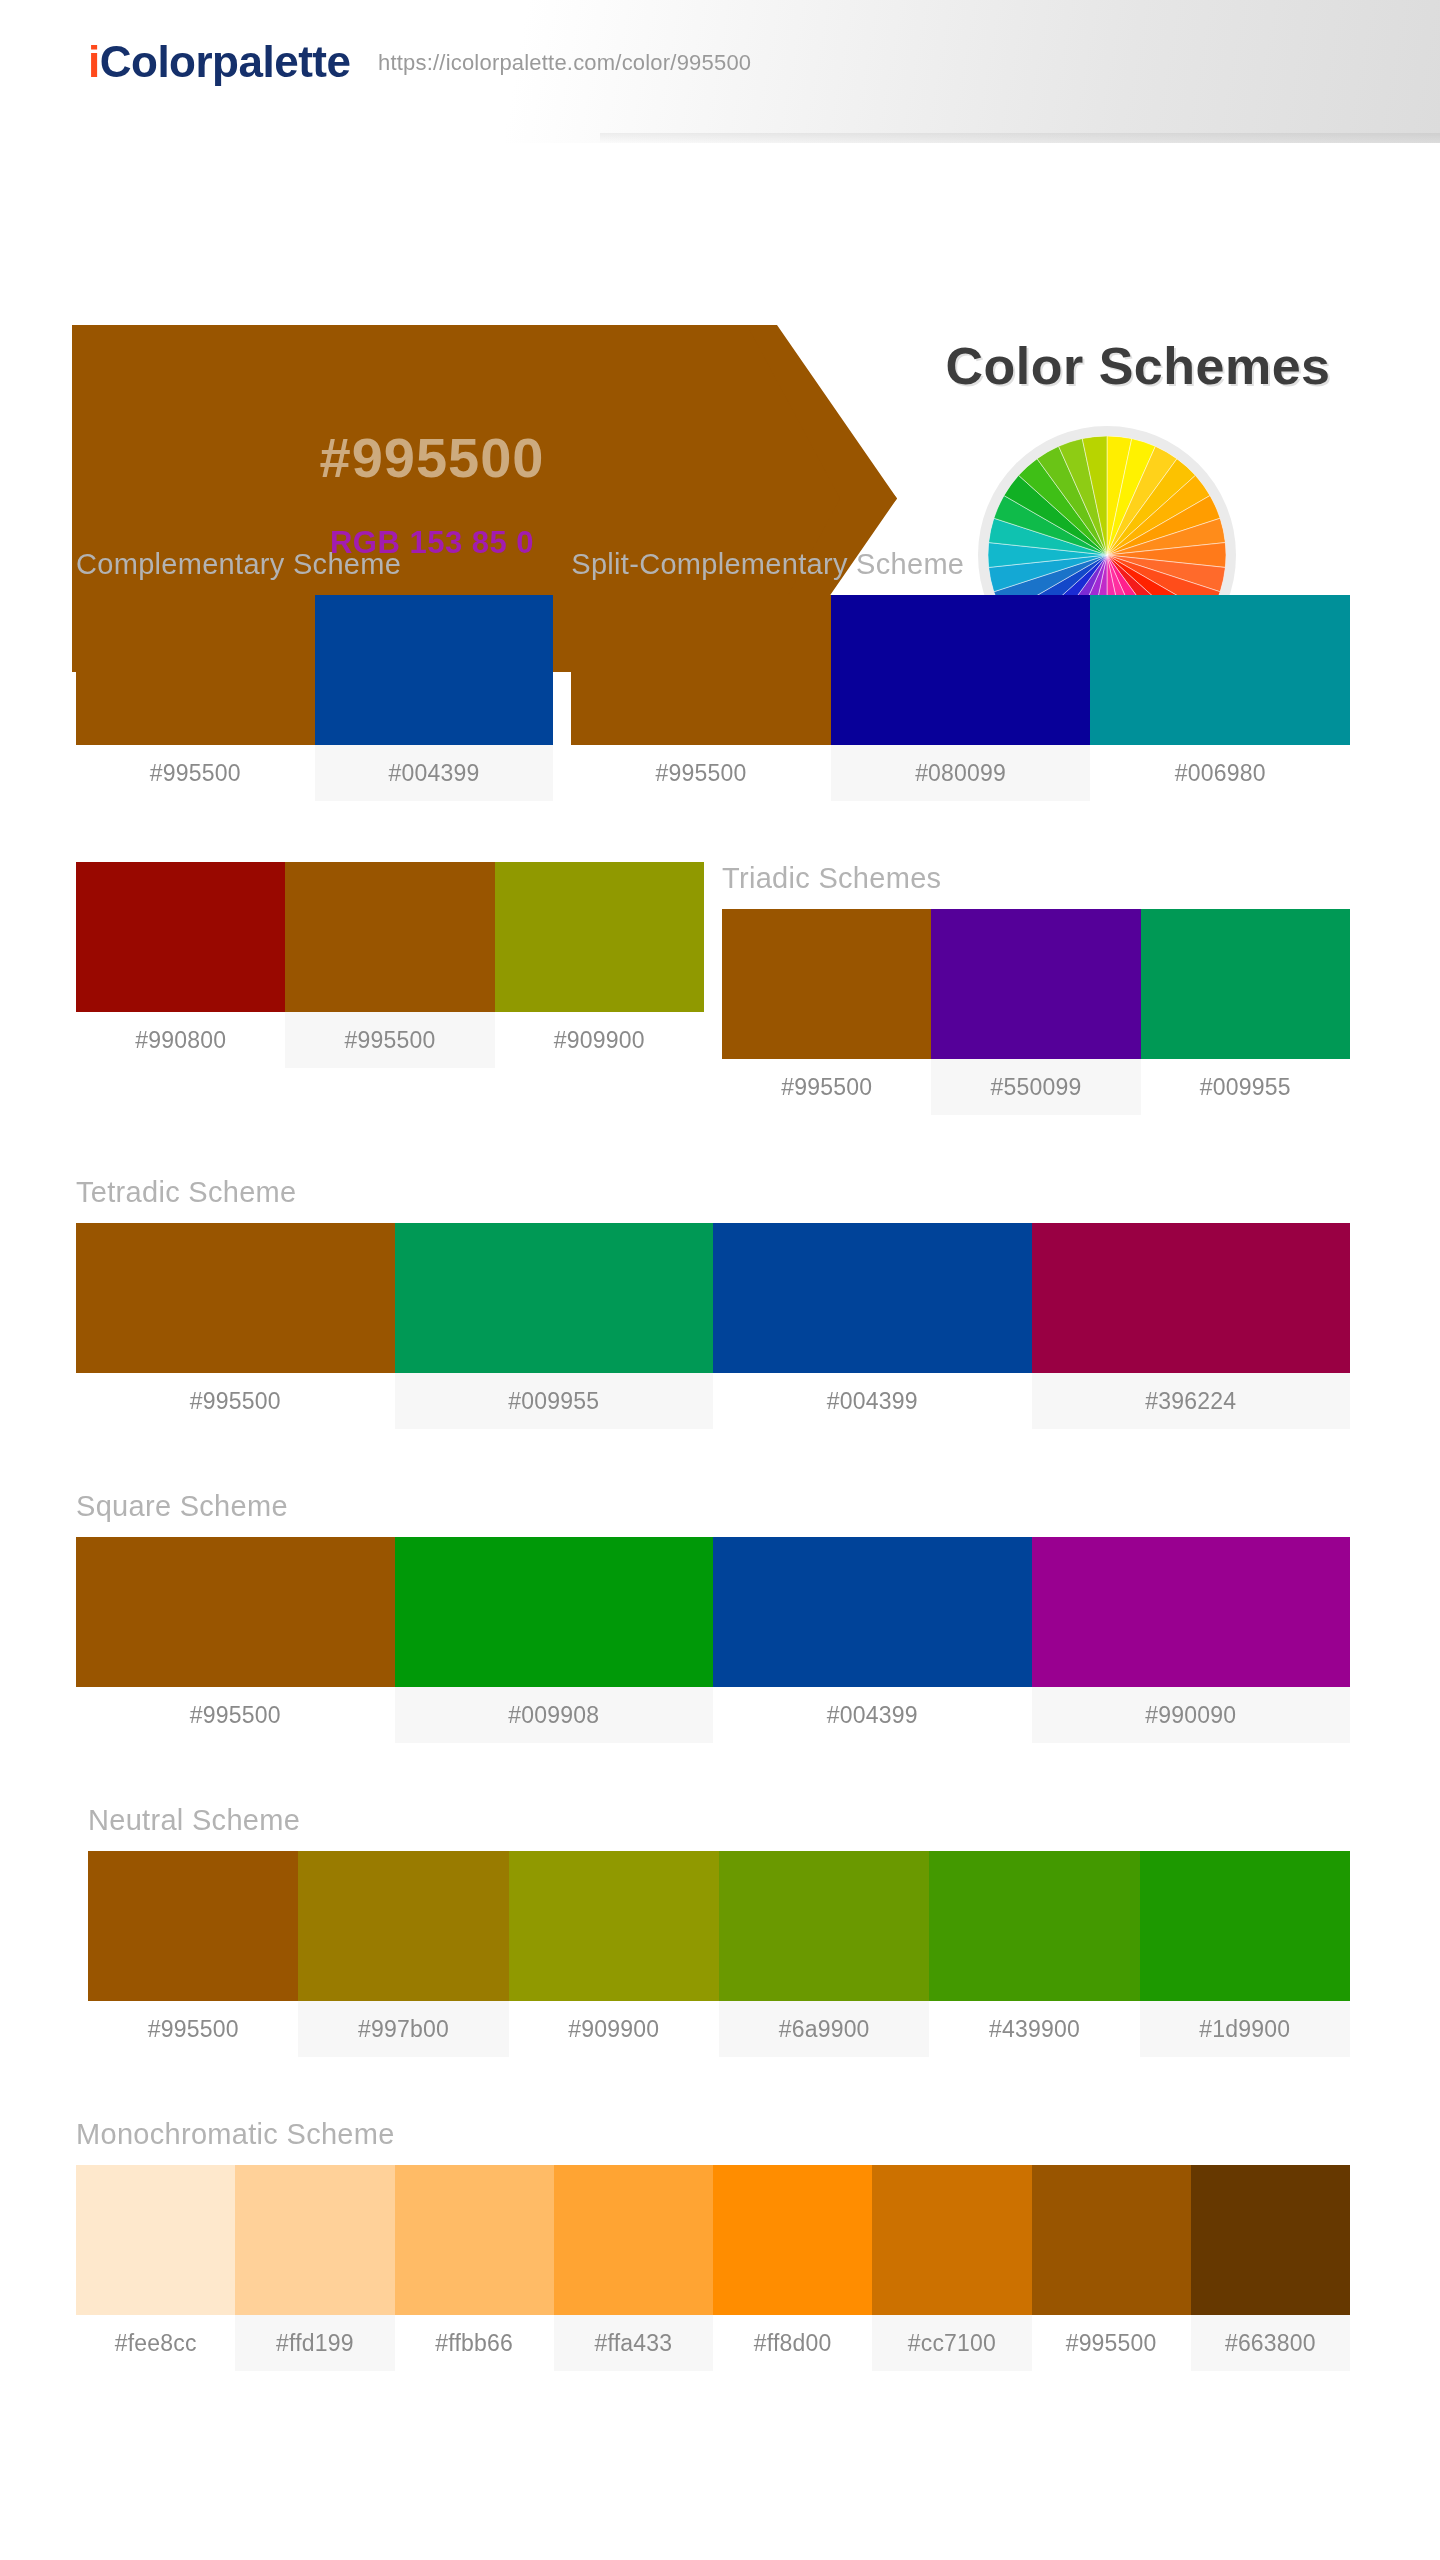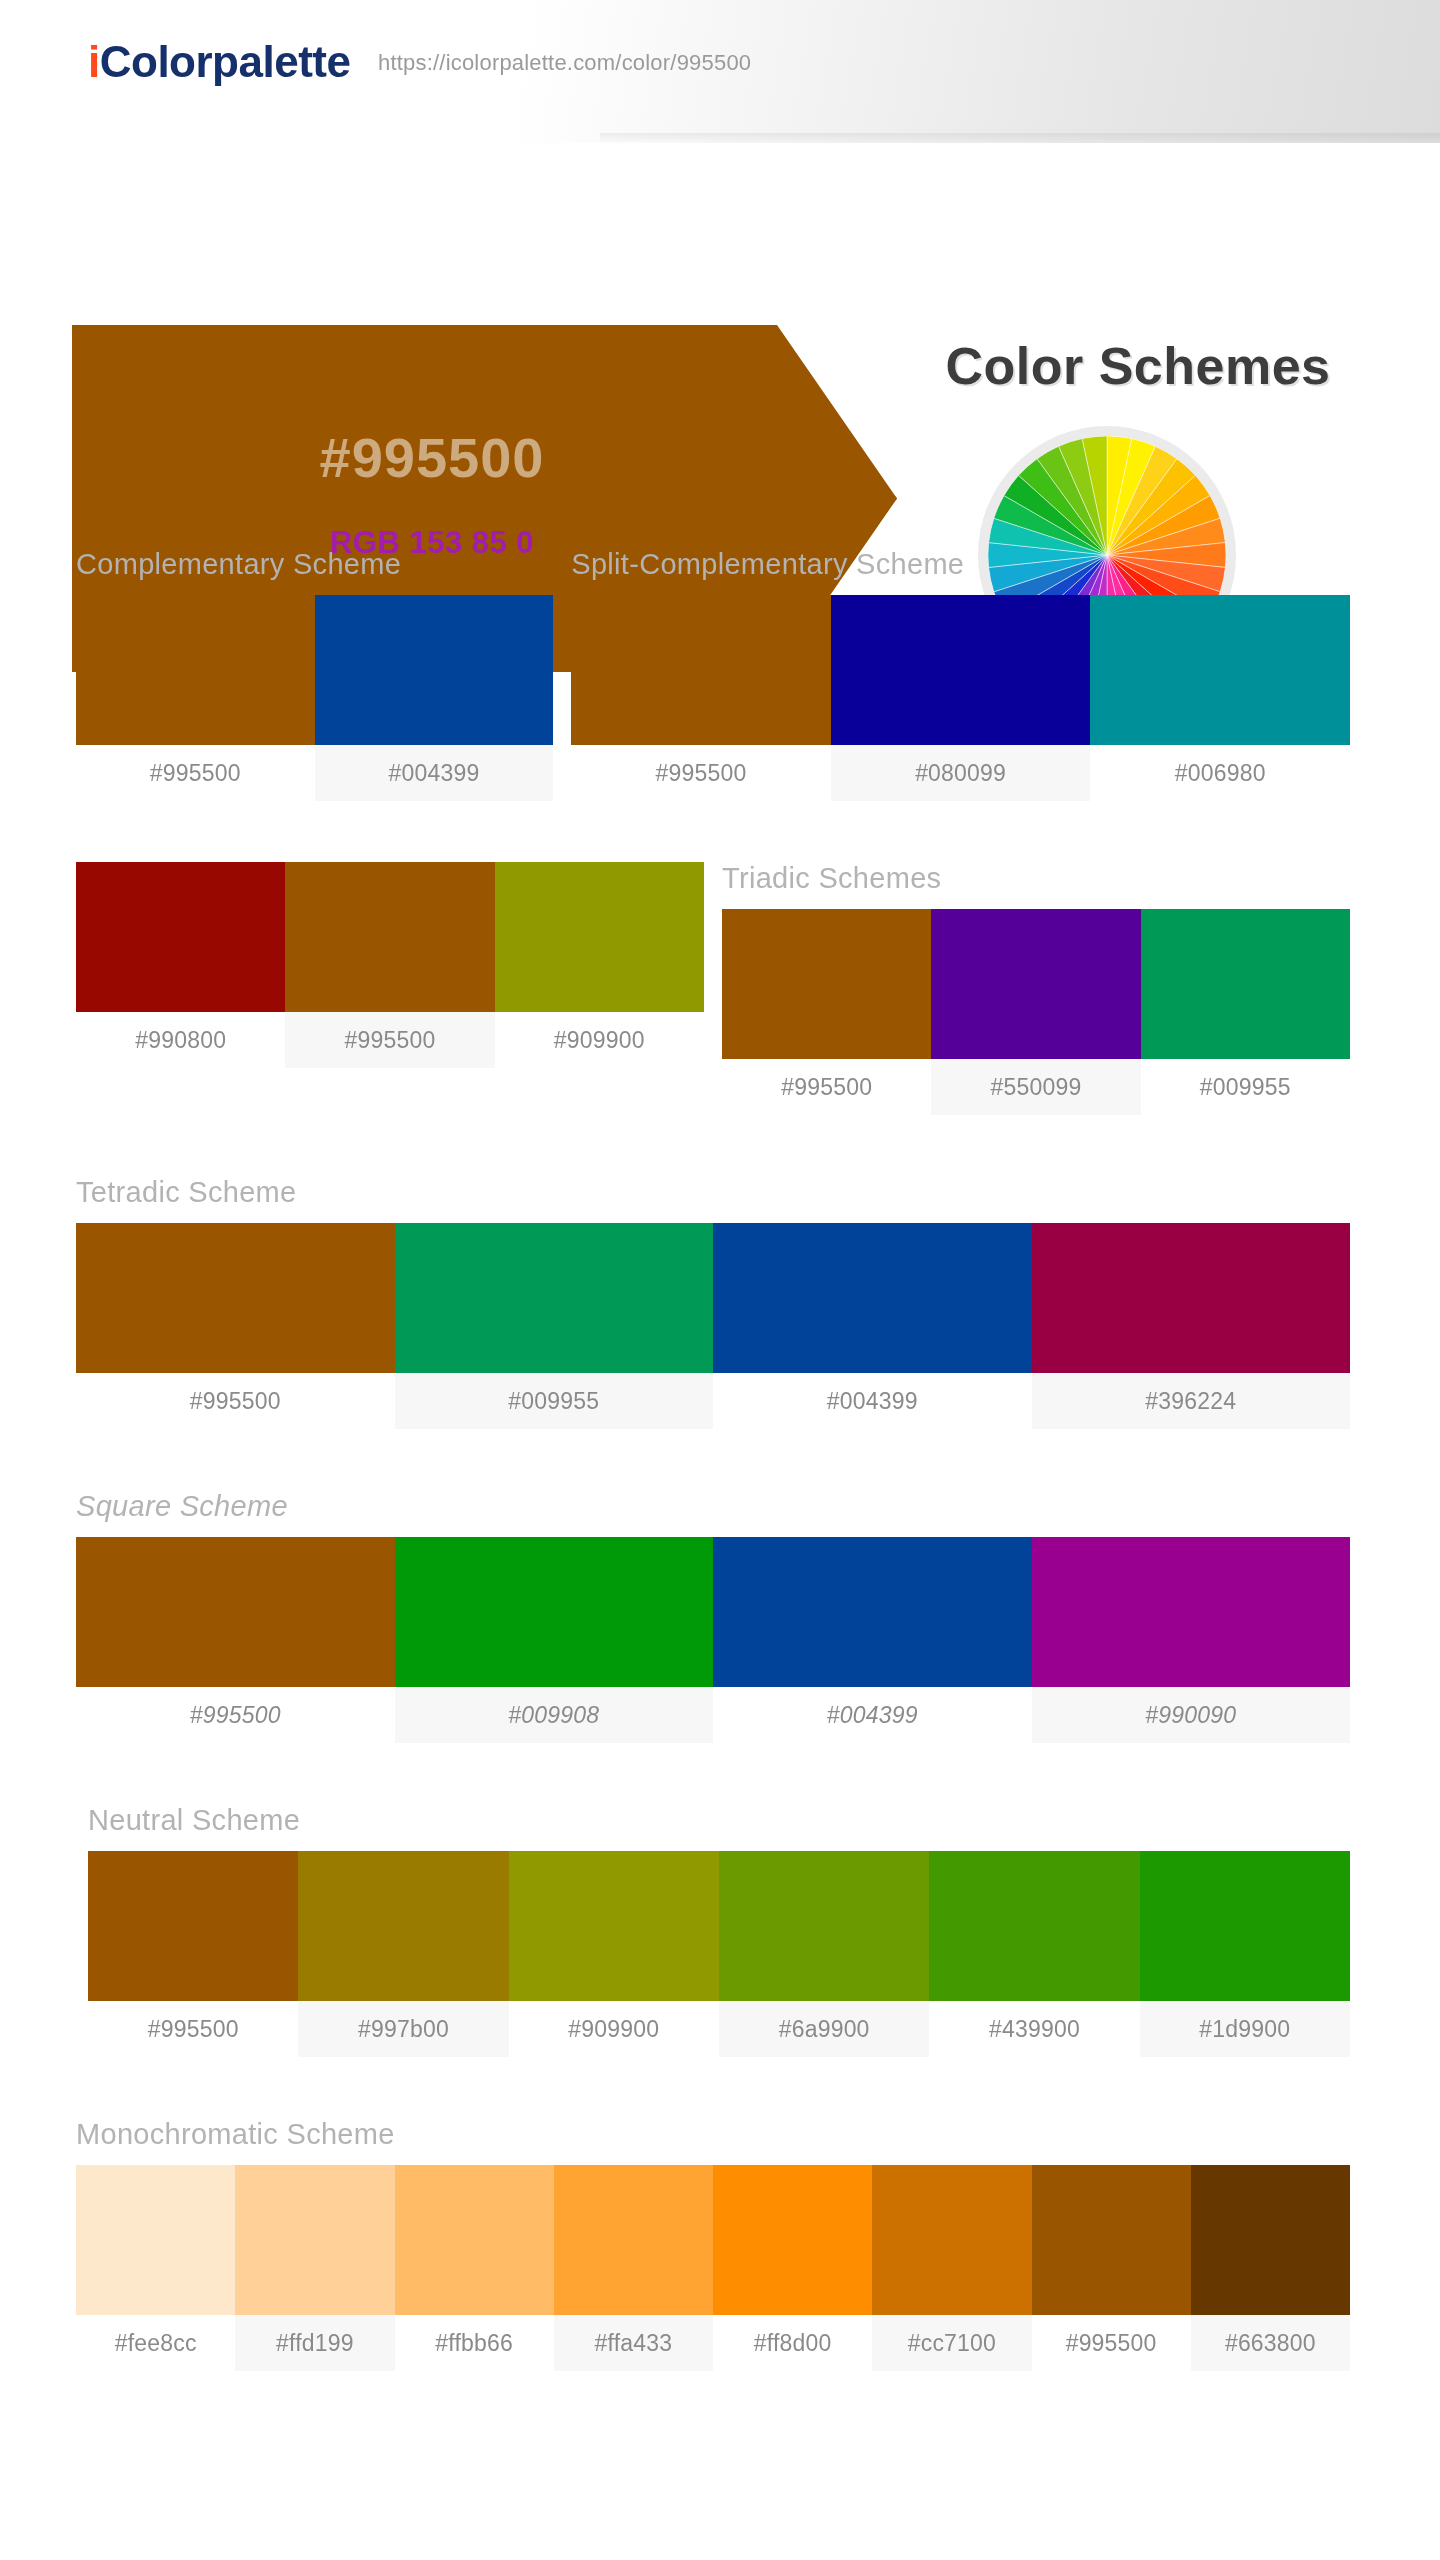--- a/index.html
+++ b/index.html
@@ -279,21 +279,21 @@
         </div>
         <div class="label-strip">
           <div class="swatch-label" style="width: 318.5px;">#995500</div>
           <div class="swatch-label alt" style="width: 318.5px;">#009955</div>
           <div class="swatch-label" style="width: 318.5px;">#004399</div>
           <div class="swatch-label alt" style="width: 318.5px;">#396224</div>
         </div>
       </div>
     </div>
     <div class="scheme-row" style="left: 76px; top: 942px;">
-      <div class="scheme" style="width: 1274px; font-style: italic;">
+      <div class="scheme" style="width: 1274px;">
         <div class="scheme-heading">Square Scheme</div>
         <div class="swatch-strip">
           <div class="swatch" style="width: 318.5px; background: rgb(153, 85, 0);"></div>
           <div class="swatch" style="width: 318.5px; background: rgb(0, 153, 8);"></div>
           <div class="swatch" style="width: 318.5px; background: rgb(0, 67, 153);"></div>
           <div class="swatch" style="width: 318.5px; background: rgb(153, 0, 144);"></div>
         </div>
         <div class="label-strip">
           <div class="swatch-label" style="width: 318.5px;">#995500</div>
           <div class="swatch-label alt" style="width: 318.5px;">#009908</div>

